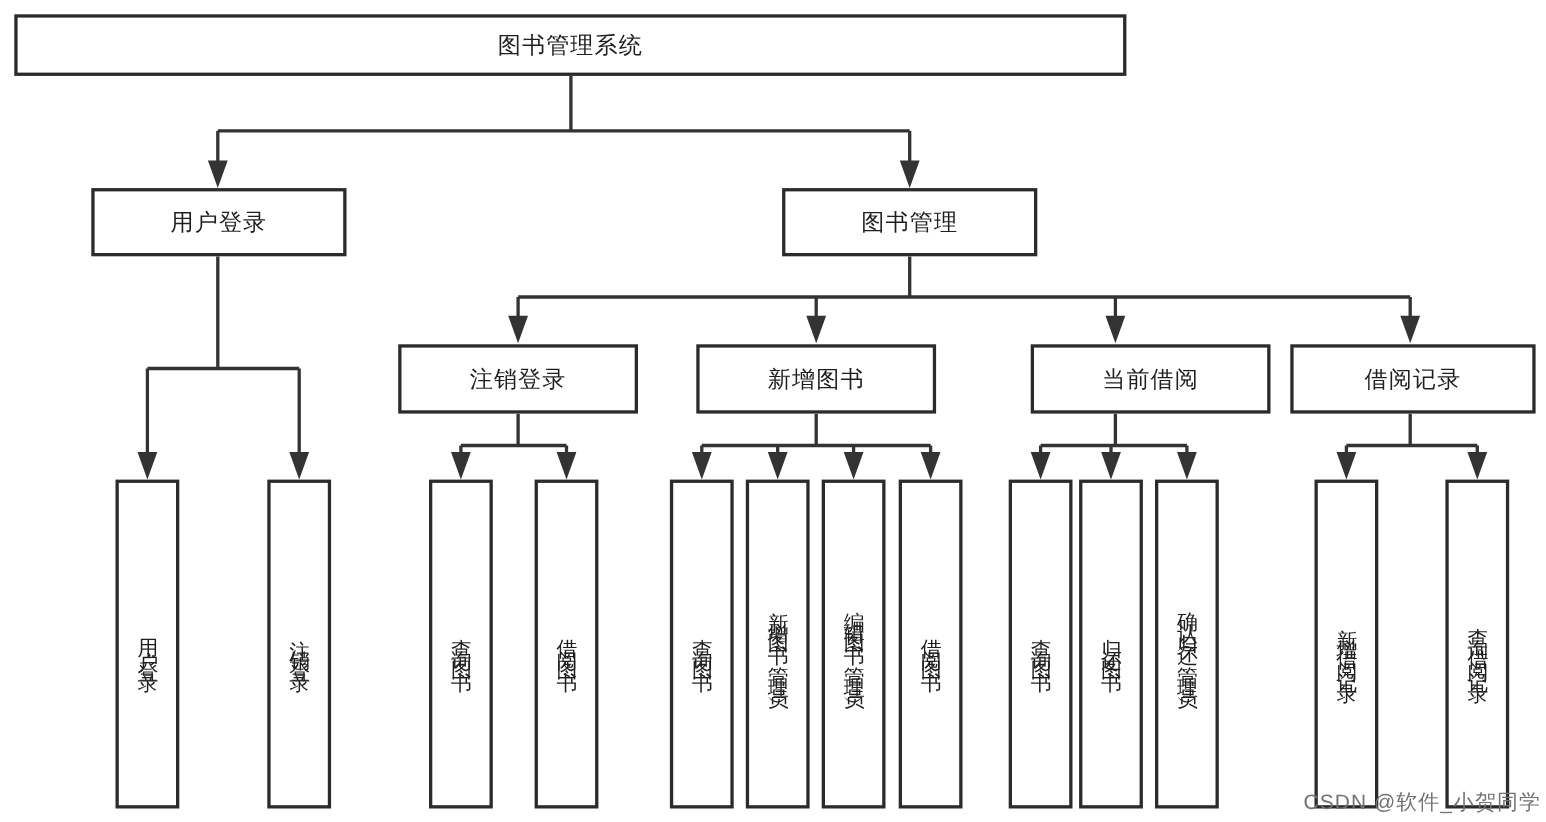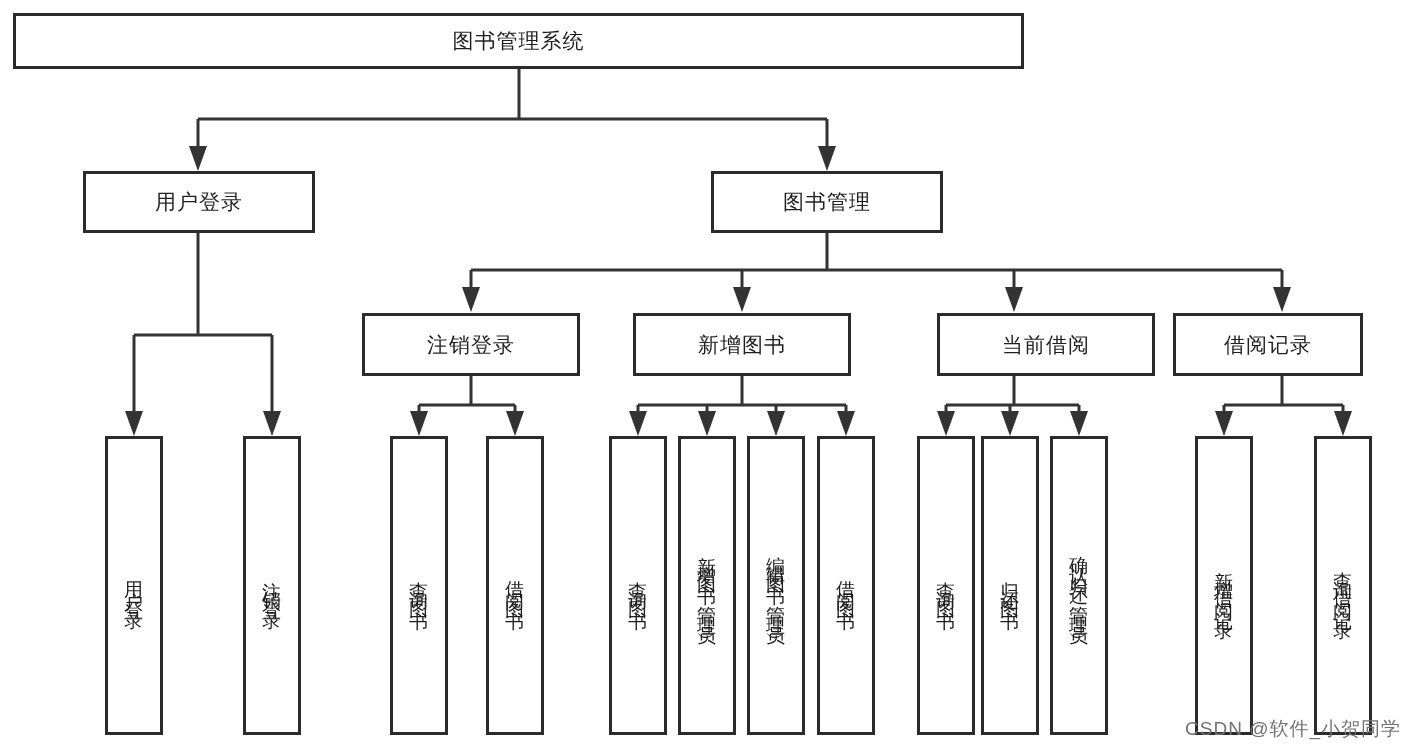--- a/index.html
+++ b/index.html
@@ -125,21 +125,21 @@
 
   <div class="box" style="left:362px; top:313px; width:218px; height:63px;">
     <span class="hlabel">注销登录</span>
   </div>
   <div class="box" style="left:633px; top:313px; width:218px; height:63px;">
     <span class="hlabel">新增图书</span>
   </div>
   <div class="box" style="left:905px; top:313px; width:218px; height:63px;margin-left:32px;">
     <span class="hlabel">当前借阅</span>
   </div>
-  <div class="box" style="left:1173px; top:313px; width:190px; height:63px;text-align:center;">
+  <div class="box" style="left:1173px; top:313px; width:223px; height:63px;text-align:center;">
     <span class="hlabel">借阅记录</span>
   </div>
 
   <div class="box" style="left:105px; top:436px; width:58px; height:299px;">
     <span class="vlabel">用户登录</span>
   </div>
   <div class="box" style="left:243px; top:436px; width:58px; height:299px;">
     <span class="vlabel">注销登录</span>
   </div>
 

